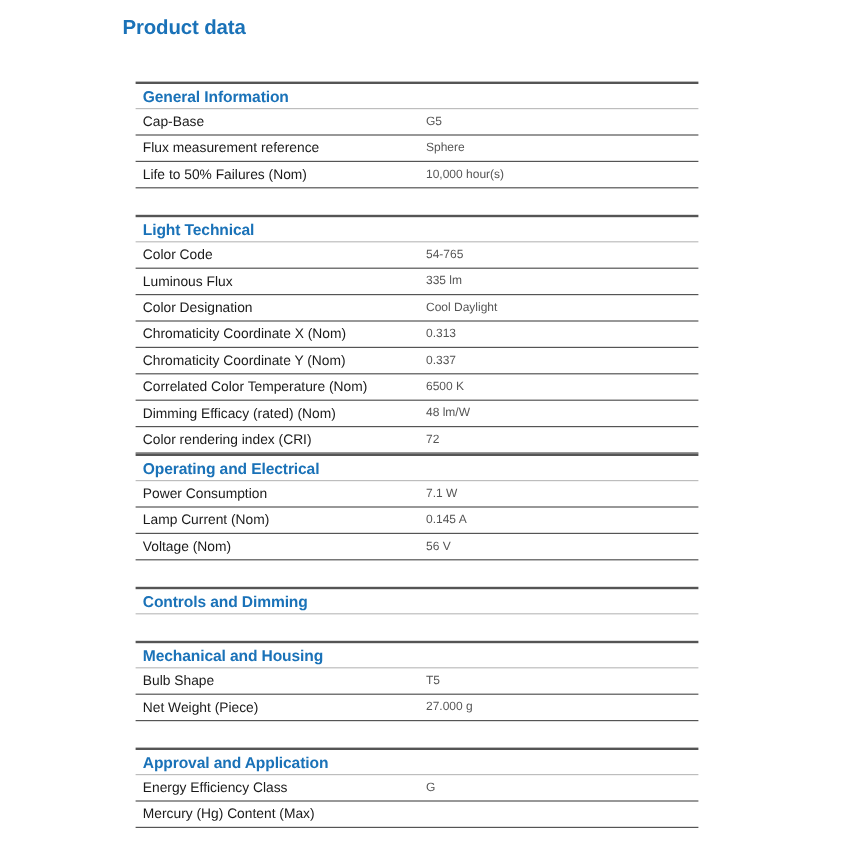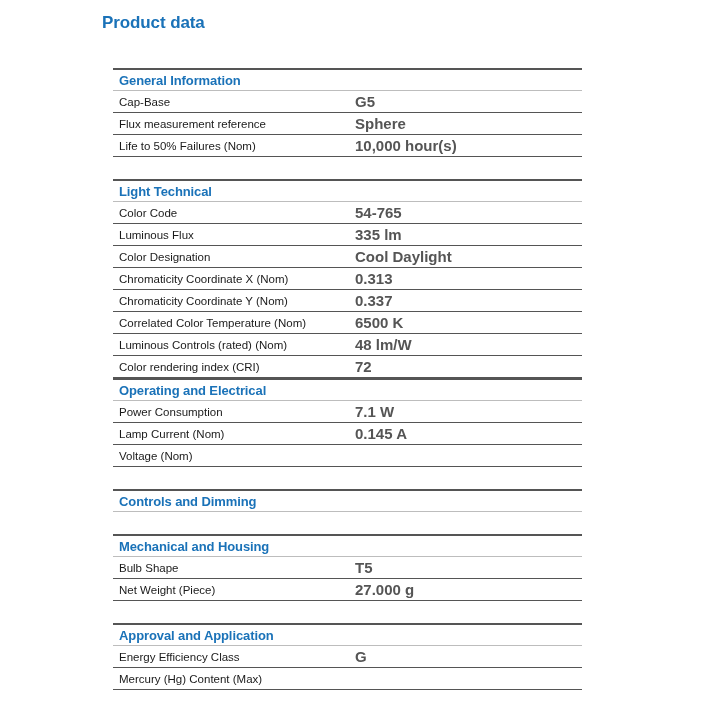--- a/index.html
+++ b/index.html
@@ -69,22 +69,22 @@
     flex: 0 0 242px;
     font-size: 11.5px;
     font-weight: normal;
     color: #1a1a1a;
     padding-left: 6px;
     box-sizing: border-box;
     white-space: nowrap;
   }
   .row-value {
     flex: 1 1 auto;
-    font-size: 15px;
-    font-weight: bold;
+    font-size: 10px;
+    font-weight: normal;
     color: #555555;
     box-sizing: border-box;
     white-space: nowrap;
   }
 </style>
 </head>
 <body>
 
 <div id="page">
 
@@ -130,21 +130,21 @@
         </div>
         <div class="row">
           <span class="row-label">Chromaticity Coordinate Y (Nom)</span>
           <span class="row-value">0.337</span>
         </div>
         <div class="row">
           <span class="row-label">Correlated Color Temperature (Nom)</span>
           <span class="row-value">6500 K</span>
         </div>
         <div class="row">
-          <span class="row-label">Luminous Controls (rated) (Nom)</span>
+          <span class="row-label">Dimming Efficacy (rated) (Nom)</span>
           <span class="row-value">48 lm/W</span>
         </div>
         <div class="row">
           <span class="row-label">Color rendering index (CRI)</span>
           <span class="row-value">72</span>
         </div>
       </div>
       <div class="section">
         <div class="section-header">
           <span class="section-header-label">Operating and Electrical</span>
@@ -152,20 +152,21 @@
         <div class="row">
           <span class="row-label">Power Consumption</span>
           <span class="row-value">7.1 W</span>
         </div>
         <div class="row">
           <span class="row-label">Lamp Current (Nom)</span>
           <span class="row-value">0.145 A</span>
         </div>
         <div class="row">
           <span class="row-label">Voltage (Nom)</span>
+          <span class="row-value">56 V</span>
         </div>
       </div>
       <div class="section gapped">
         <div class="section-header">
           <span class="section-header-label">Controls and Dimming</span>
         </div>
       </div>
       <div class="section gapped">
         <div class="section-header">
           <span class="section-header-label">Mechanical and Housing</span>

